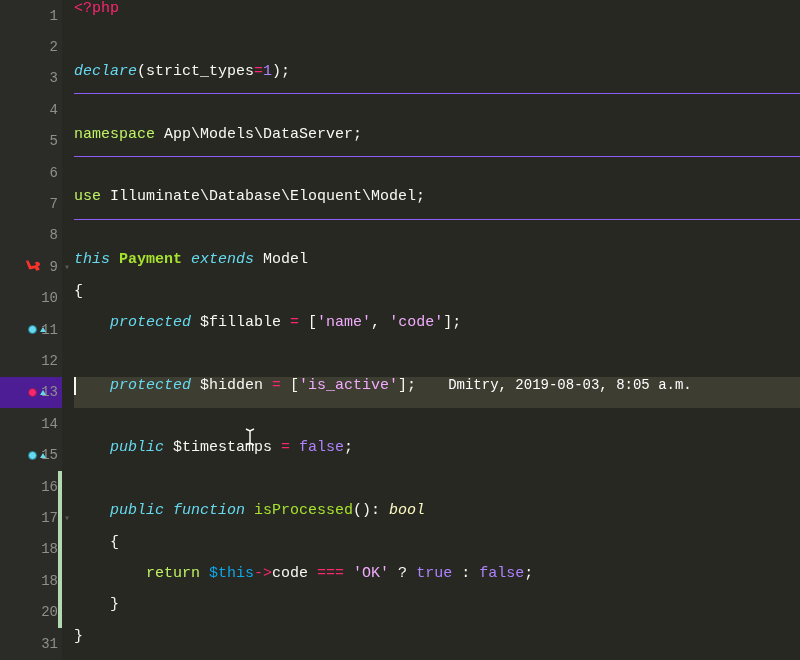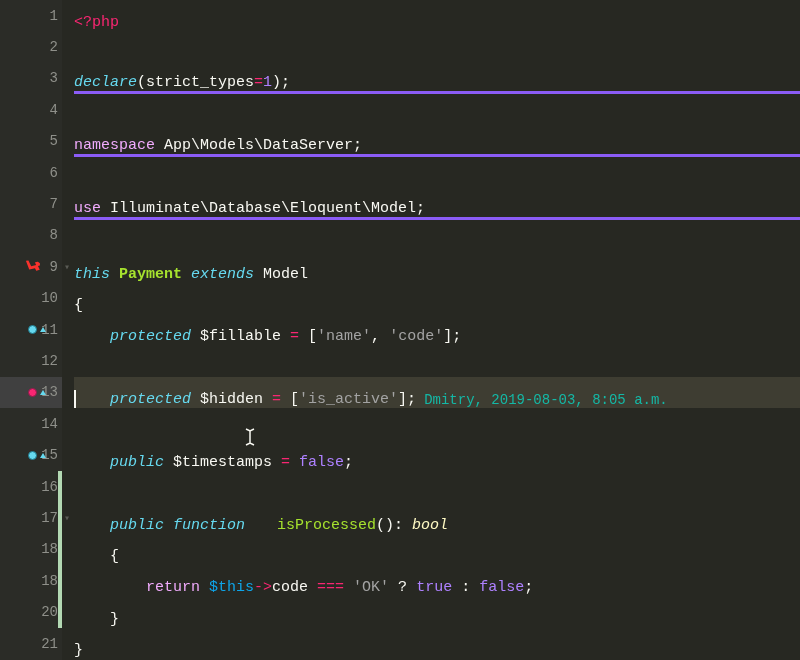--- a/index.html
+++ b/index.html
@@ -32,21 +32,21 @@
   padding-right: 4px;
   position: relative;
 }
 .line-number {
   color: #8f908a;
   font-size: 14px;
   text-align: right;
   width: 24px;
 }
 .gutter-line.highlighted {
-  background: #404040;
+  background: #4c1d95;
 }
 .gutter-icons {
   position: absolute;
   left: 28px;
   display: flex;
   align-items: center;
   gap: 2px;
 }
 .icon-circle {
   width: 9px;
@@ -81,51 +81,51 @@
 .code-area {
   flex: 1;
   display: flex;
   flex-direction: column;
   padding-left: 12px;
   position: relative;
 }
 .code-line {
   height: 31.4px;
   display: flex;
-  align-items: flex-end;
+  align-items: flex-start;
   white-space: pre;
   position: relative;
 }
 .code-line.highlighted {
   background: #3e3d32;
 }
 .underline-border {
-  border-bottom: 3px solid #8b5cf6;
+  border-bottom: 1px solid #8b5cf6;
 }
 .change-bar {
   position: absolute;
   left: -4px;
   width: 4px;
   background: #b3d9b3;
 }
 .t-keyword { color: #66d9ef; font-style: italic; }
-.t-keyword2 { color: #f0abfc; }
-.t-string { color: #a3a3a3; }
+.t-keyword2 { color: #bef264; }
+.t-string { color: #f0abfc; }
 .t-var-prefix { color: #0ea5e9; }
-.t-function { color: #a6e22e; margin-left: 23px; }
+.t-function { color: #a6e22e; }
 .t-type { color: #fef9c3; font-style: italic; }
 .t-operator { color: #f92672; }
 .t-const { color: #ae81ff; }
 .t-classname { color: #a6e22e; font-weight: bold; }
 .t-default { color: #f8f8f2; }
 .t-tag { color: #f92672; }
 .blame-text {
-  color: #14b8a6;
+  color: #ffffff;
   font-size: 14px;
-  margin-left: 8px;
+  margin-left: 32px;
 }
 .text-cursor {
   width: 2px;
   height: 18px;
   background: #f8f8f2;
   display: inline-block;
   position: absolute;
 }
 .ibeam-cursor {
   position: absolute;
@@ -215,21 +215,21 @@
     <div class="gutter-line">
         <span class="line-number">18</span>
       </div>
     <div class="gutter-line">
         <span class="line-number">18</span>
       </div>
     <div class="gutter-line">
         <span class="line-number">20</span>
       </div>
     <div class="gutter-line">
-        <span class="line-number">21</span>
+        <span class="line-number">31</span>
       </div>
   </div>
 
   <div class="code-area">
     <div class="change-bar" style="top:471px;height:157px;"></div>
 
     <div class="code-line"><span class="t-tag">&lt;?php</span></div>
     <div class="code-line"></div>
     <div class="code-line underline-border"><span class="t-keyword">declare</span><span class="t-default">(</span><span class="t-default">strict_types</span><span class="t-operator">=</span><span class="t-const">1</span><span class="t-default">);</span></div>
     <div class="code-line"></div>

